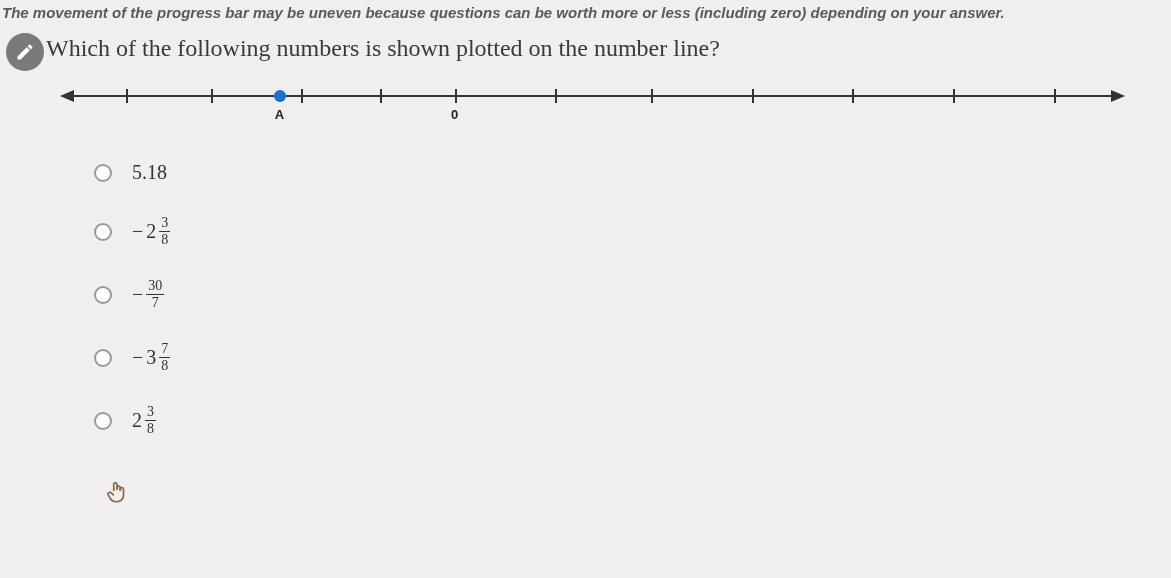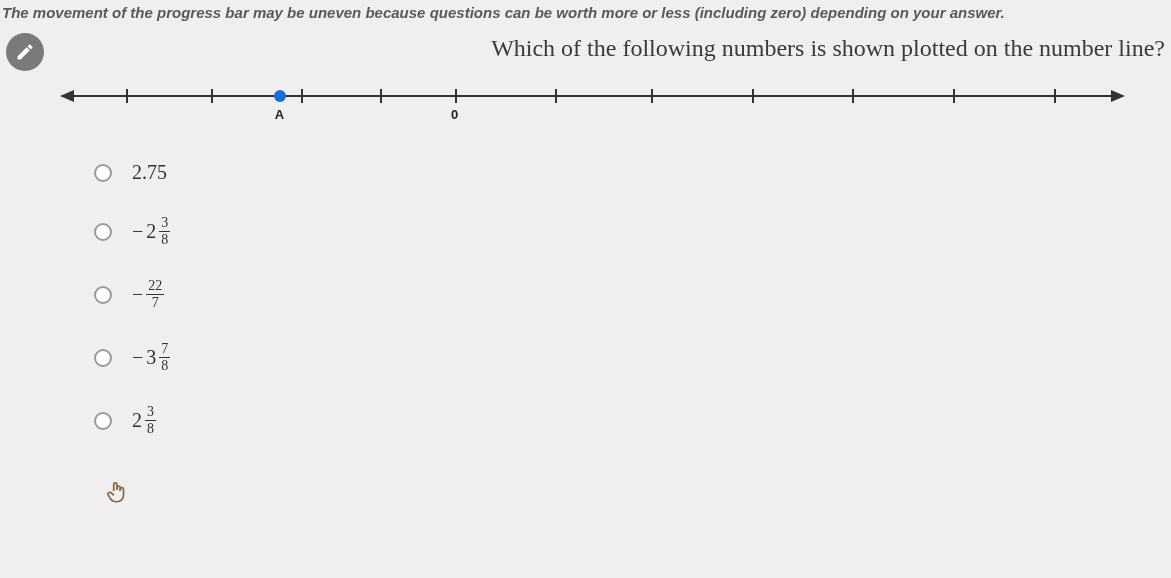--- a/index.html
+++ b/index.html
@@ -15,23 +15,22 @@
       font-family: Arial, sans-serif;
       font-style: italic;
       color: #5a5a5a;
       font-size: 15px;
       padding: 4px 2px 10px 2px;
       font-weight: bold;
     }
     .question-row {
       display: flex;
       align-items: flex-start;
-      gap: 30px;
+      gap: 2px;
       padding: 0 6px;
-      justify-content: space-between;
     }
     .pencil-icon {
       width: 38px;
       height: 38px;
       border-radius: 50%;
       background: #7a7a7a;
       display: flex;
       align-items: center;
       justify-content: center;
       flex-shrink: 0;
@@ -176,21 +175,21 @@
     <div class="nl-point" id="pointA" style="left: 20.5%;"></div>
     <div class="nl-label" id="labelA" style="left: 20.5%;">A</div>
     <div class="nl-label" id="labelZero" style="left: 37%;">0</div>
   </div>
 </div>
 
 <div class="options">
 
   <div class="option">
     <div class="radio"></div>
-    <div class="option-label">2.75</div>
+    <div class="option-label">5.18</div>
   </div>
 
   <div class="option">
     <div class="radio"></div>
     <div class="option-label">
       <span class="mixed">
         <span>−</span>
         <span class="whole">2</span>
         <span class="frac">
             <span class="num">3</span>
@@ -199,21 +198,21 @@
       </span>
     </div>
   </div>
 
   <div class="option">
     <div class="radio"></div>
     <div class="option-label">
       <span class="mixed">
         <span>−</span>
         <span class="frac">
-            <span class="num">22</span>
+            <span class="num">30</span>
             <span class="den">7</span>
           </span>
       </span>
     </div>
   </div>
 
   <div class="option">
     <div class="radio"></div>
     <div class="option-label">
       <span class="mixed">

